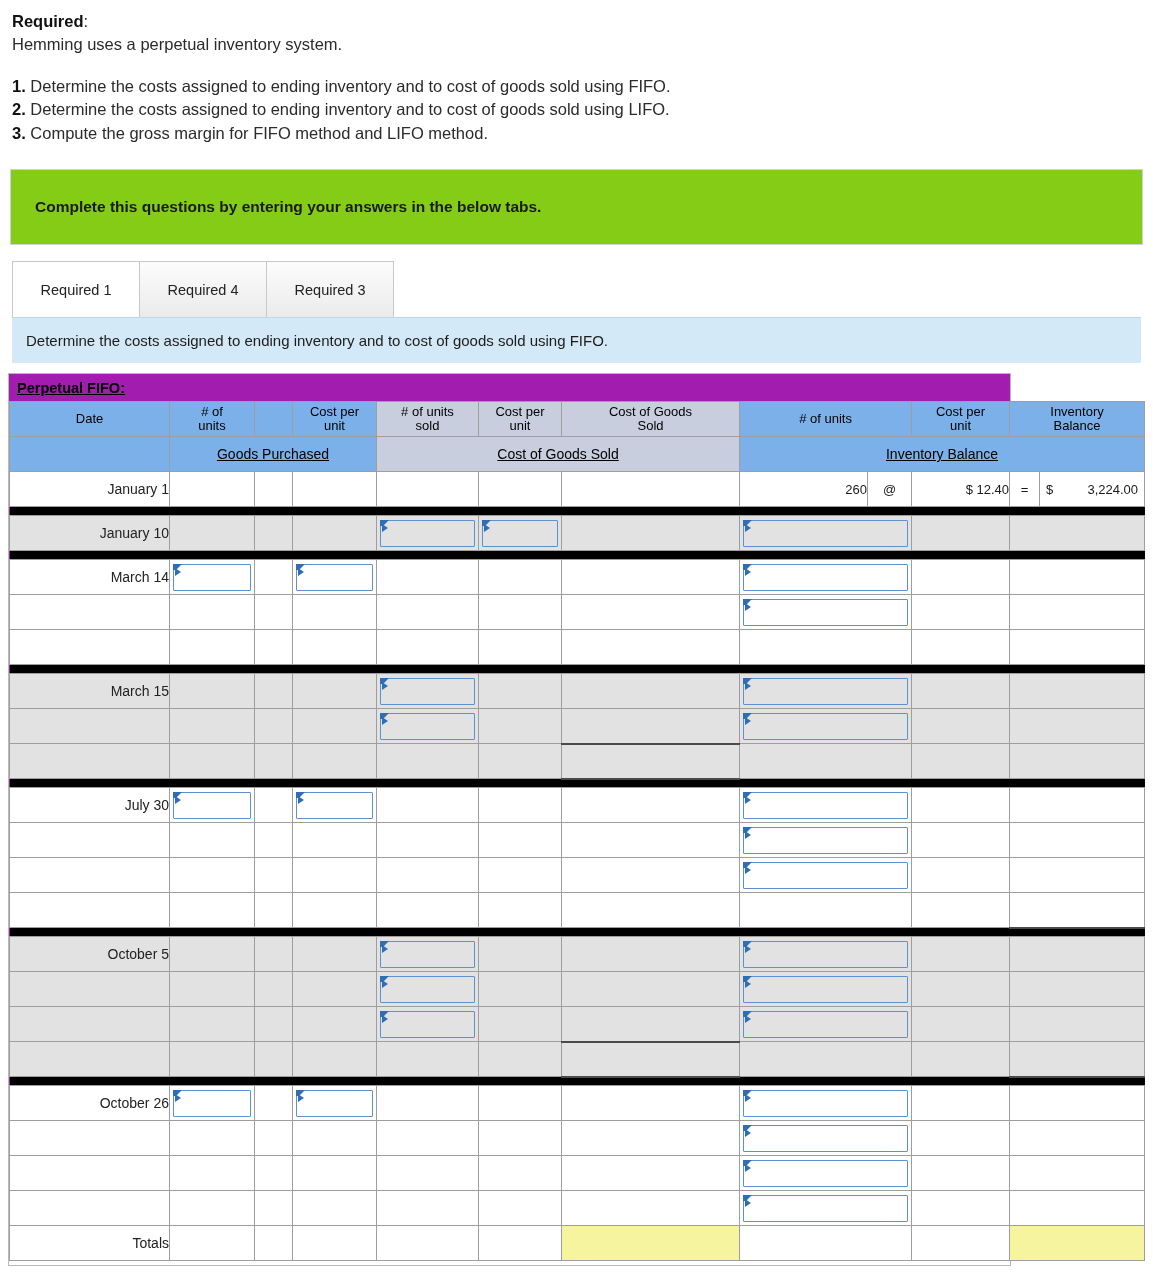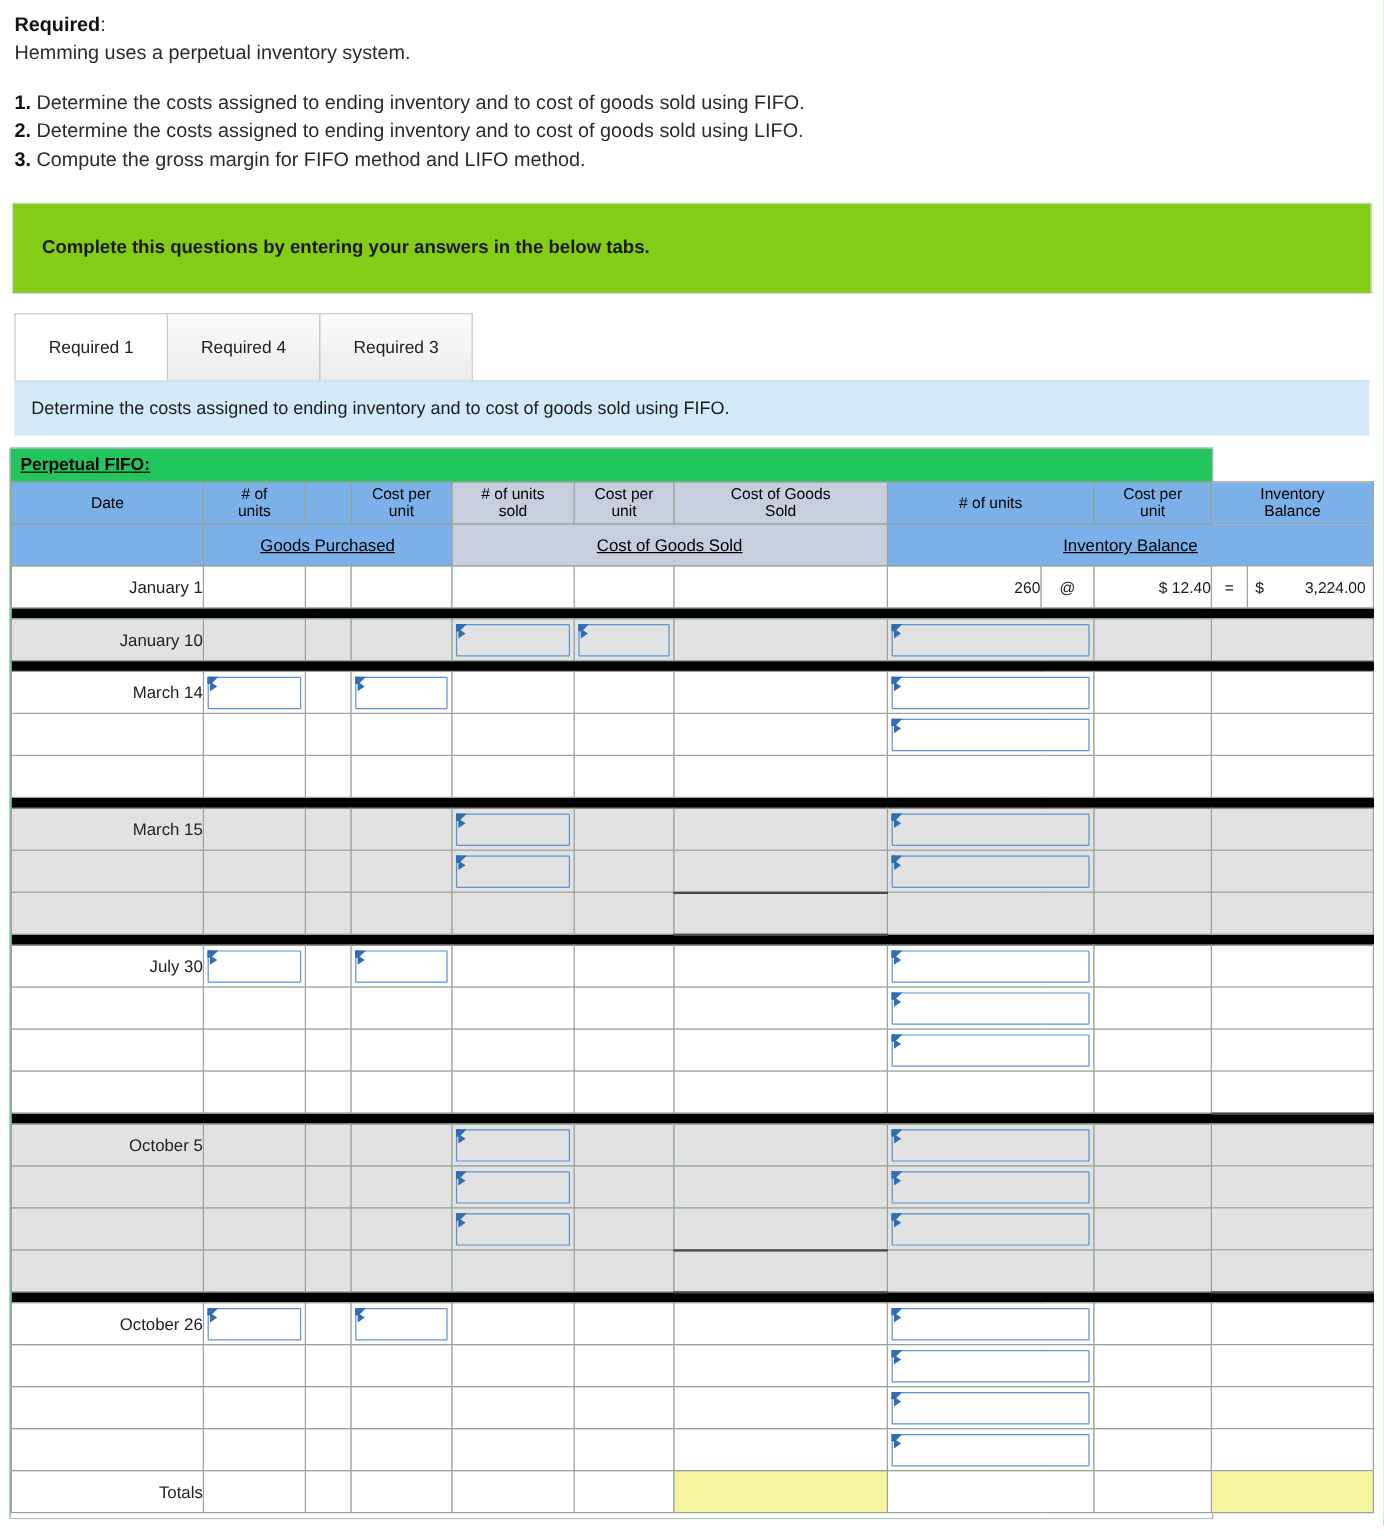--- a/index.html
+++ b/index.html
@@ -77,21 +77,21 @@
     padding-left: 14px;
     font-size: 15px;
     color: #1c1c1c;
   }
 
   
   .sheet-wrap {
     margin: 10px 0 0 8px;
     width: 1003px;
     border: 1px solid #b9b9b9;
-    background: #22c55e;
+    background: #a21caf;
     padding: 0;
   }
   .sheet-title {
     font-weight: bold;
     font-size: 14.5px;
     color: #000;
     text-decoration: underline;
     padding: 6px 0 5px 8px;
   }
 

